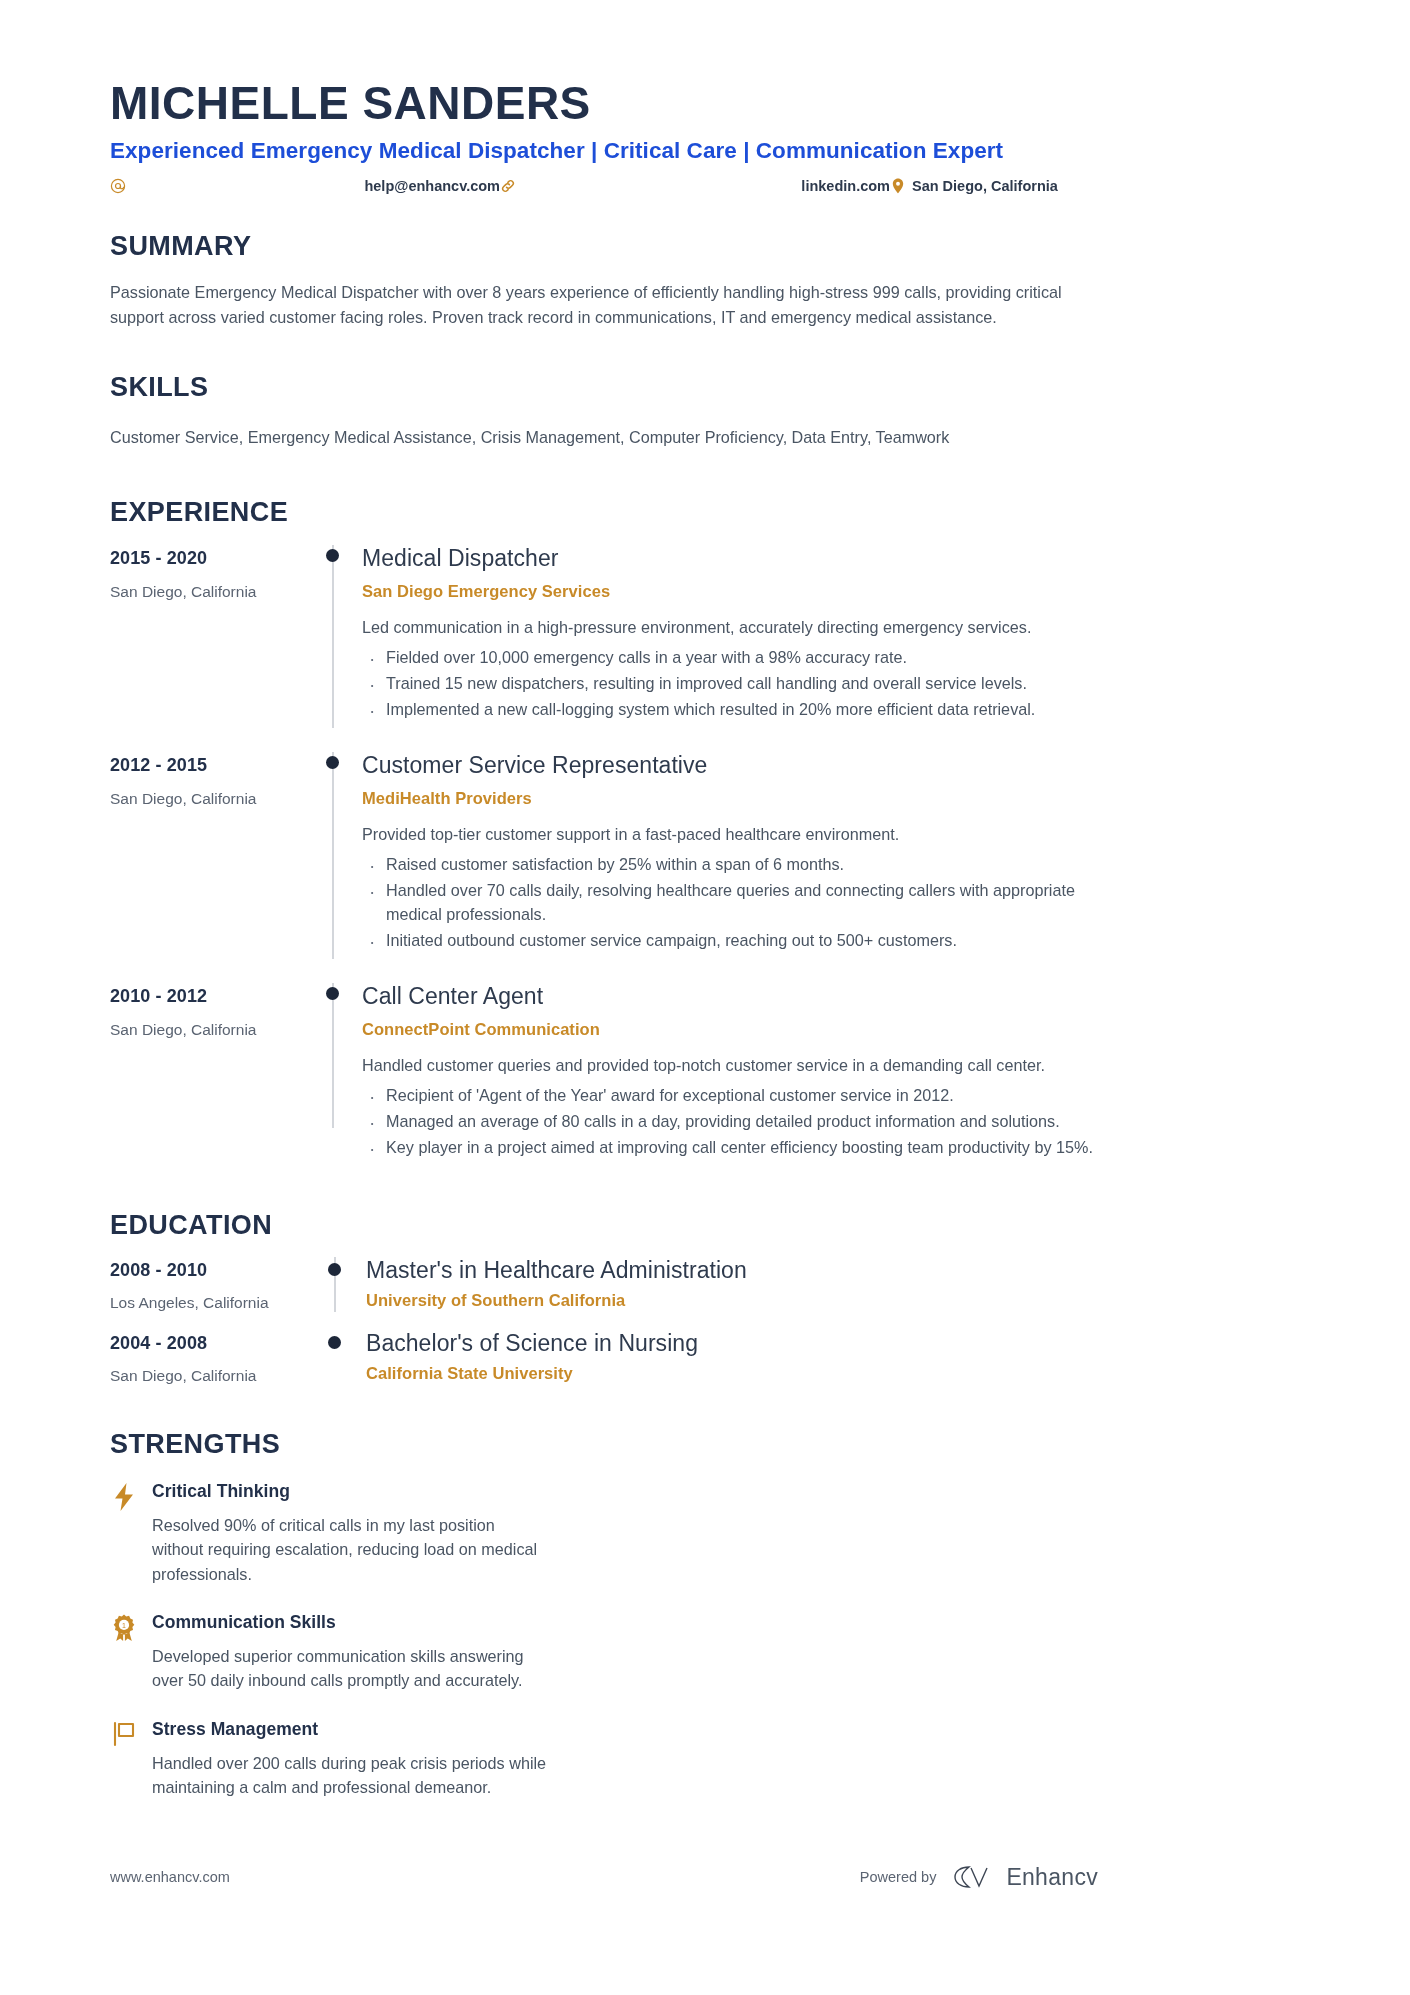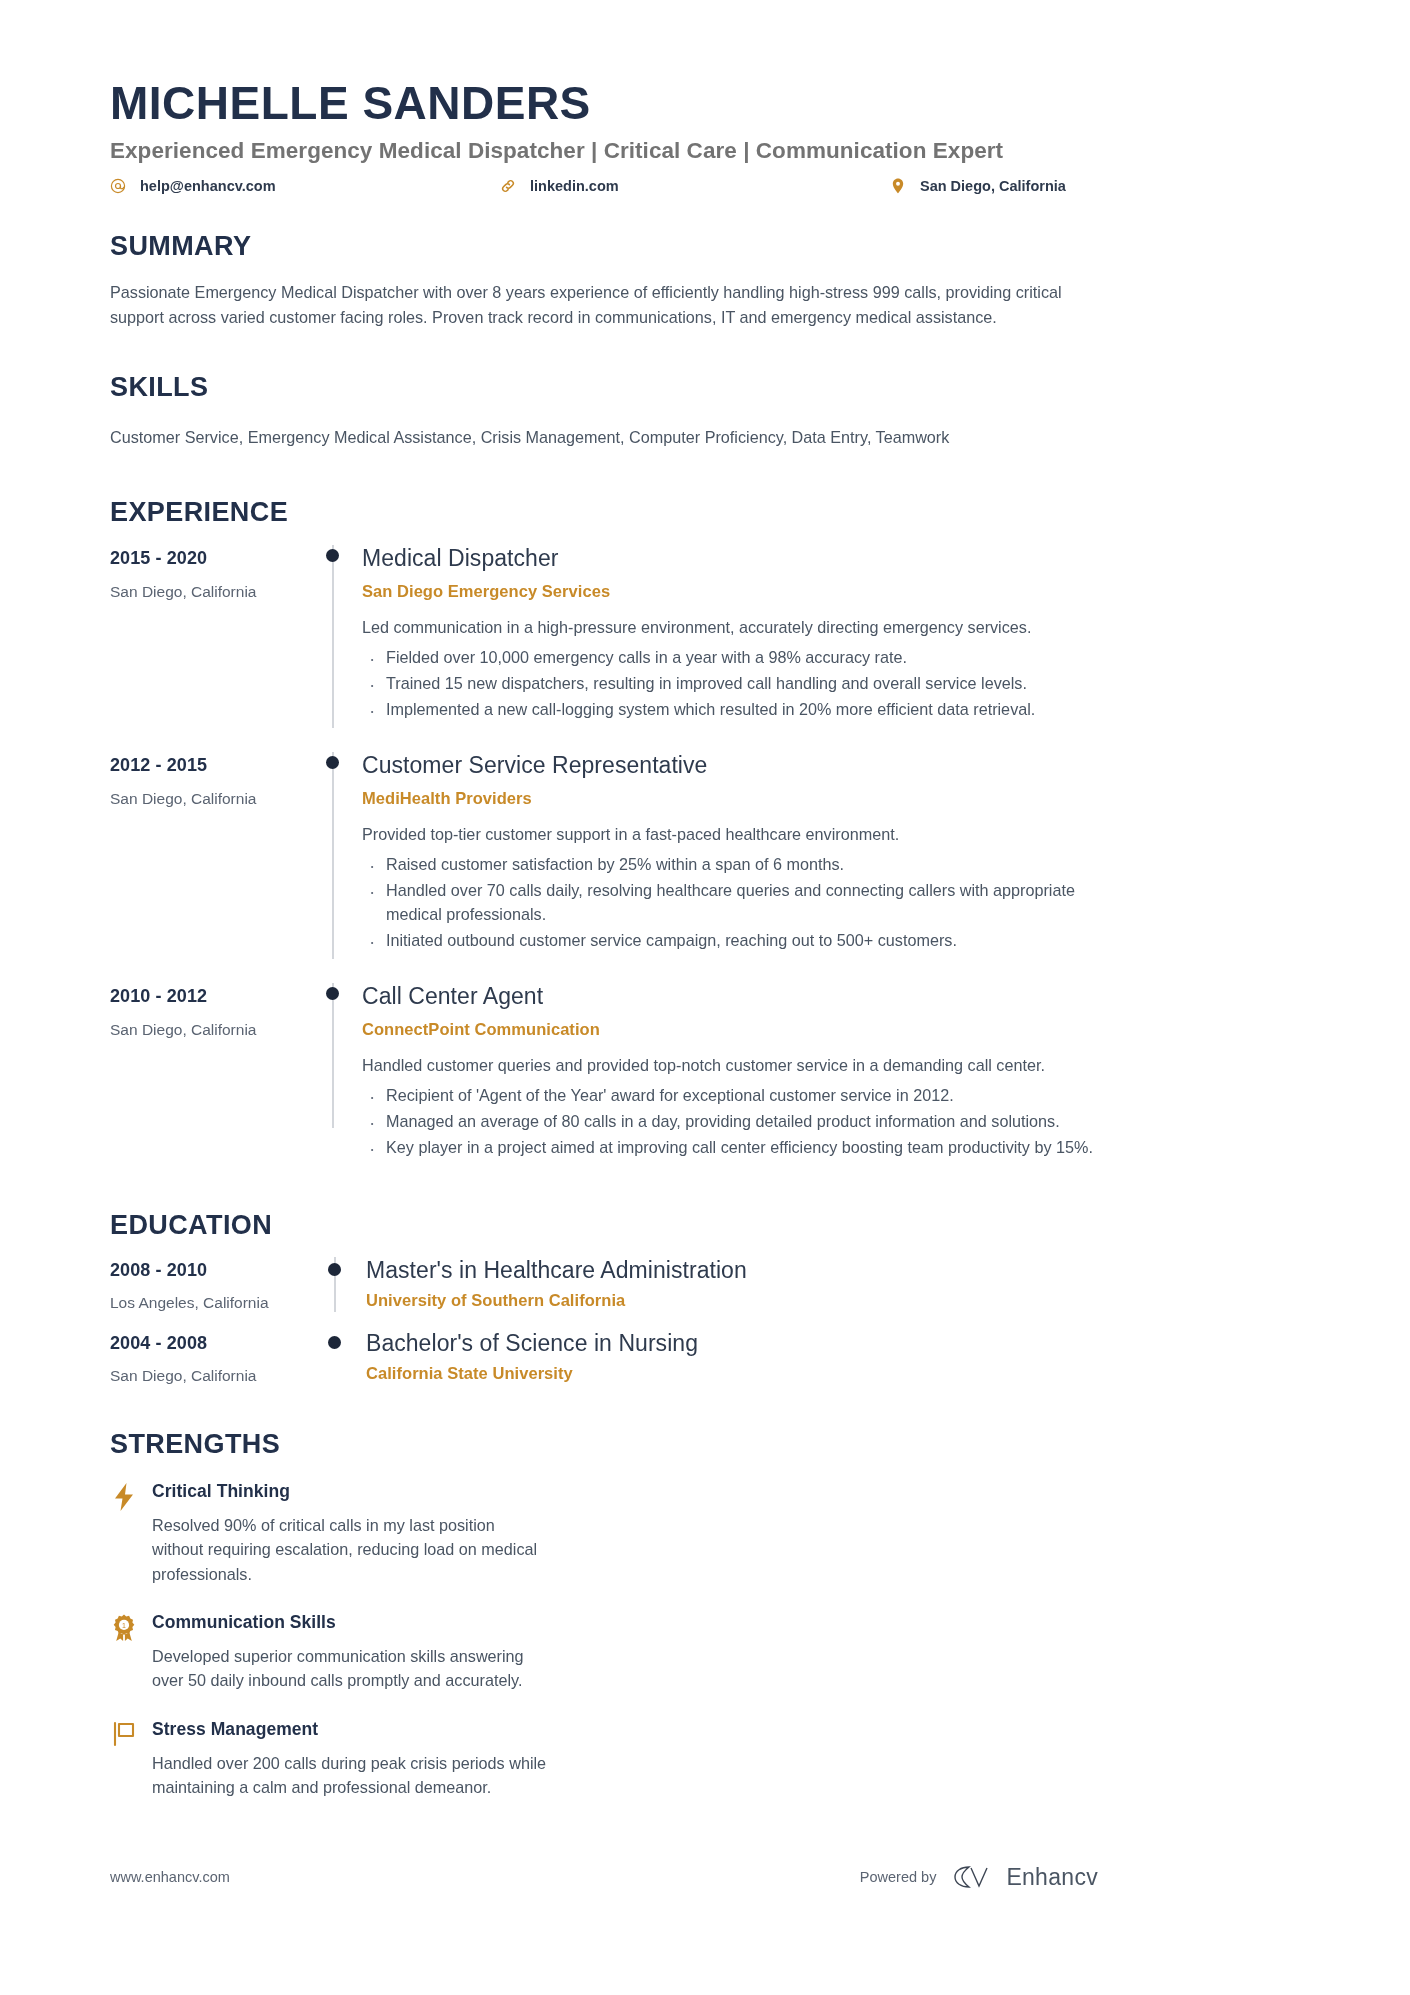--- a/index.html
+++ b/index.html
@@ -29,37 +29,38 @@
     font-weight: bold;
     letter-spacing: 0.5px;
     color: #22304a;
     line-height: 1.12;
   }
 
   .headline {
     margin-top: 7px;
     font-size: 22.5px;
     font-weight: bold;
-    color: #737373;
+    color: #1d4ed8;
     letter-spacing: 0.05px;
     line-height: 1.2;
   }
 
   .contact-row {
     margin-top: 14px;
     display: flex;
     align-items: center;
     font-size: 14.5px;
     font-weight: bold;
     color: #2e3a4d;
   }
   .contact-item {
     display: flex;
     align-items: center;
-    gap: 14px;
+    gap: 6px;
+    justify-content: space-between;
   }
   .contact-item.c0 { width: 390px; }
   .contact-item.c1 { width: 390px; }
   .contact-icon {
     color: #c88a28;
     display: inline-flex;
     align-items: center;
     justify-content: center;
     width: 16px;
     height: 16px;

